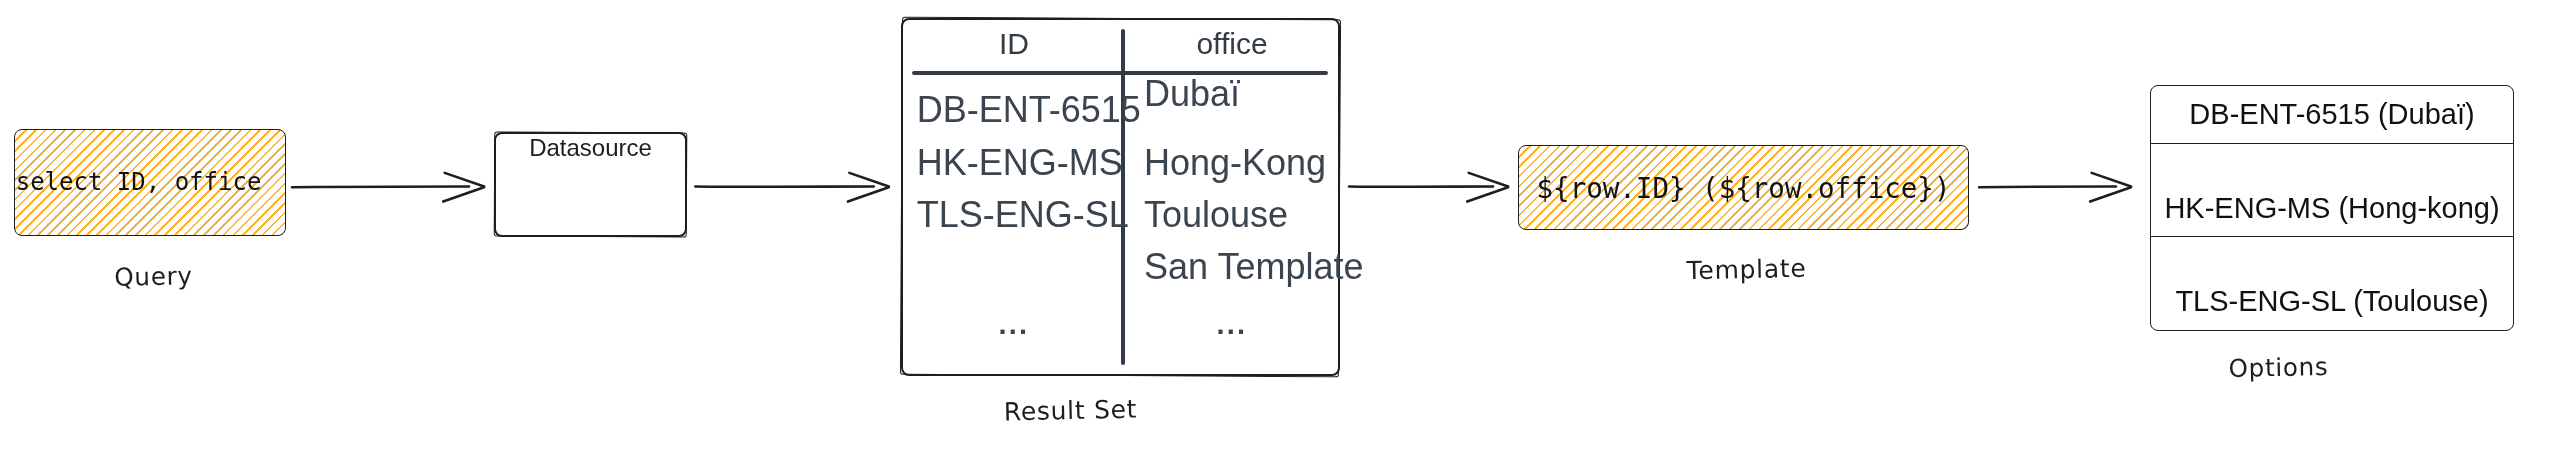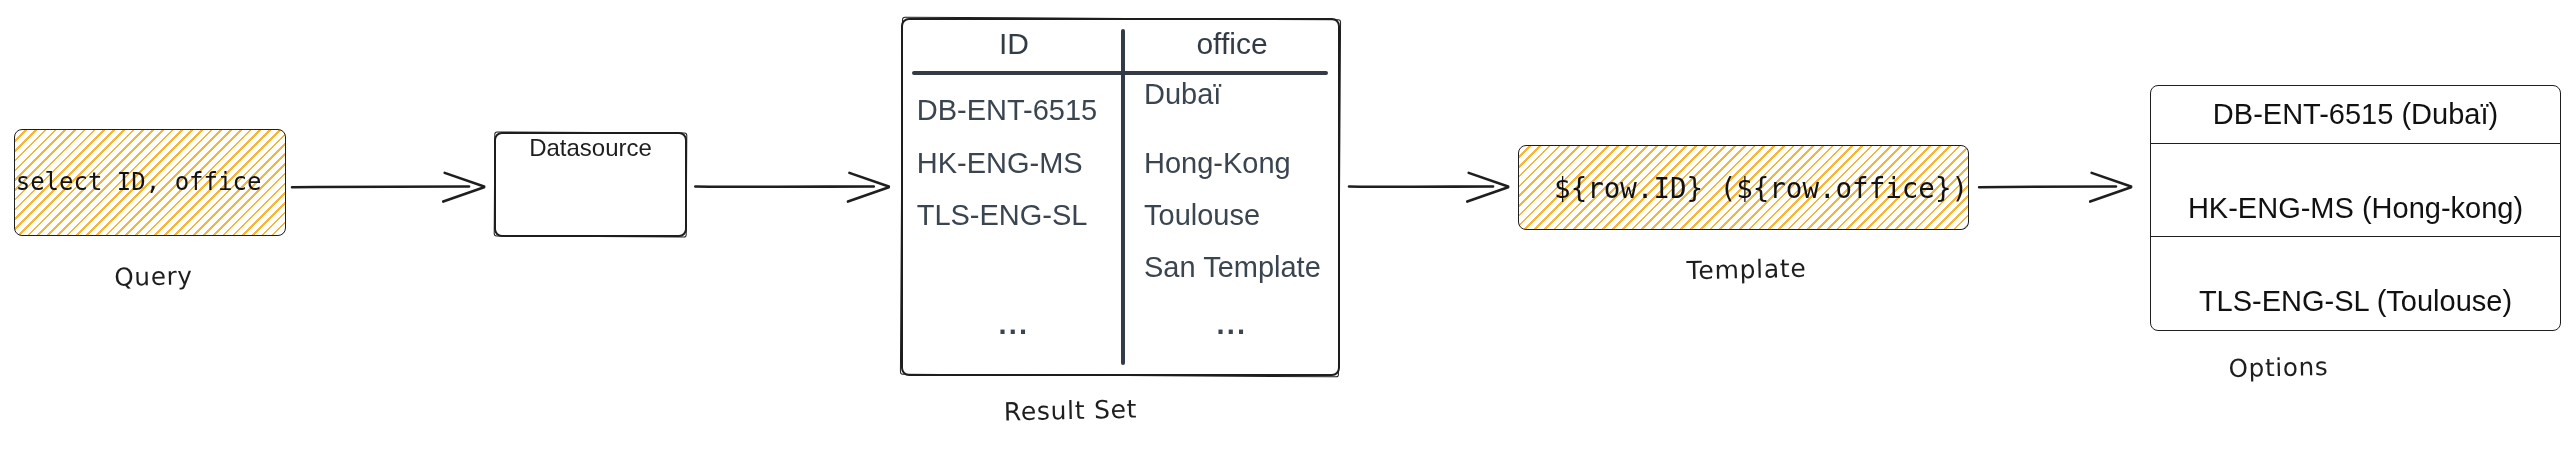--- a/index.html
+++ b/index.html
@@ -35,32 +35,32 @@
 
   
   .arrow{position:absolute;top:165px;}
   .arrow path{stroke:#1e1e1e;stroke-width:3.6;fill:none;stroke-linecap:round;}
 
   
   .rtable{left:901px;top:18px;width:439px;height:358px;}
   .rt-head{position:absolute;top:24px;transform:translate(-50%,-50%);font-size:30px;color:#333c46;}
   .rt-rule{position:absolute;left:8.7px;right:10px;top:51px;height:3.6px;background:#333c46;border-radius:2.2px;}
   .rt-div{position:absolute;left:218px;top:9.4px;width:3.6px;height:336px;background:#333c46;border-radius:2.2px;}
-  .rt-cell{position:absolute;transform:translateY(-50%);font-size:29px;color:#3a4550;white-space:nowrap;}
+  .rt-cell{position:absolute;transform:translateY(-50%);font-size:36px;color:#3a4550;white-space:nowrap;}
   .rt-col1{left:13.7px;}
   .rt-col2{left:241px;}
   .rt-dots{position:absolute;transform:translate(-50%,-50%);font-size:29px;font-weight:bold;color:#3a4550;letter-spacing:2.2px;}
 
   
   .template-box{left:1518px;top:145px;width:451px;height:85px;border-width:1.8px;
-                display:flex;align-items:center;justify-content:flex-end;}
+                display:flex;align-items:center;justify-content:center;}
   .template-box .code{font-size:27.5px;color:#121212;white-space:pre;}
 
   
-  .options-box{left:2150px;top:85px;width:411px;height:246px;border-width:1.8px;
+  .options-box{left:2150px;top:85px;width:364px;height:246px;border-width:1.8px;
                display:flex;flex-direction:column;gap:36px;}
   .option-row{flex:1 1 0;display:flex;align-items:center;justify-content:center;
               font-size:29px;color:#111;white-space:nowrap;border-bottom:1.8px solid #1e1e1e;}
   .option-row:last-child{border-bottom:none;}
 </style>
 </head>
 <body>
 
 <div id="canvas">
 

